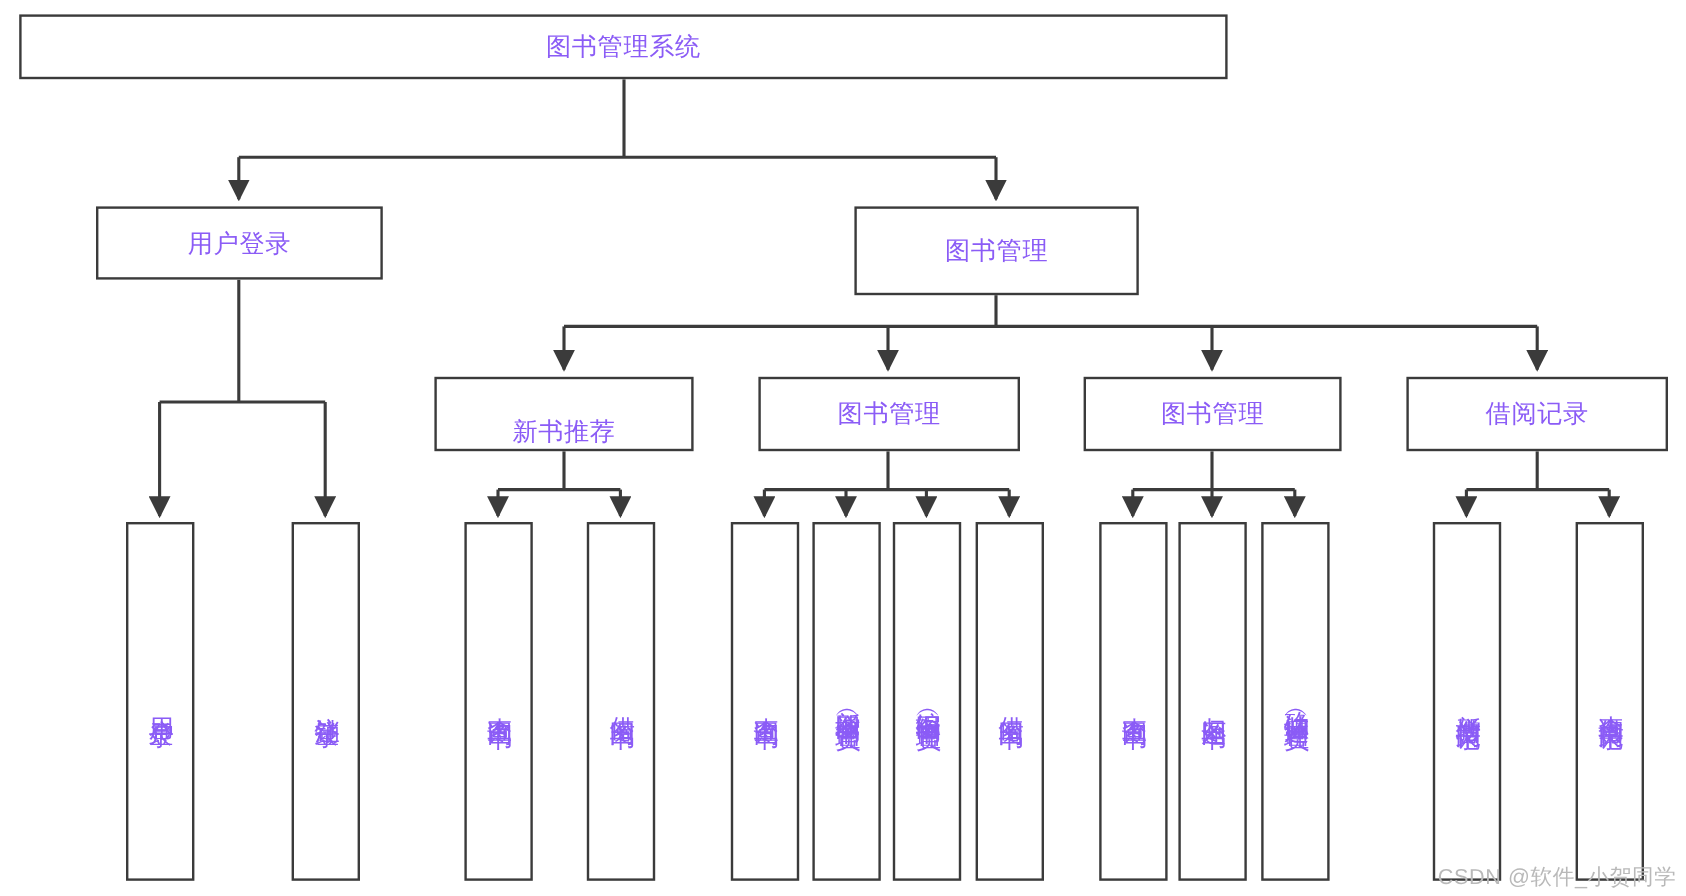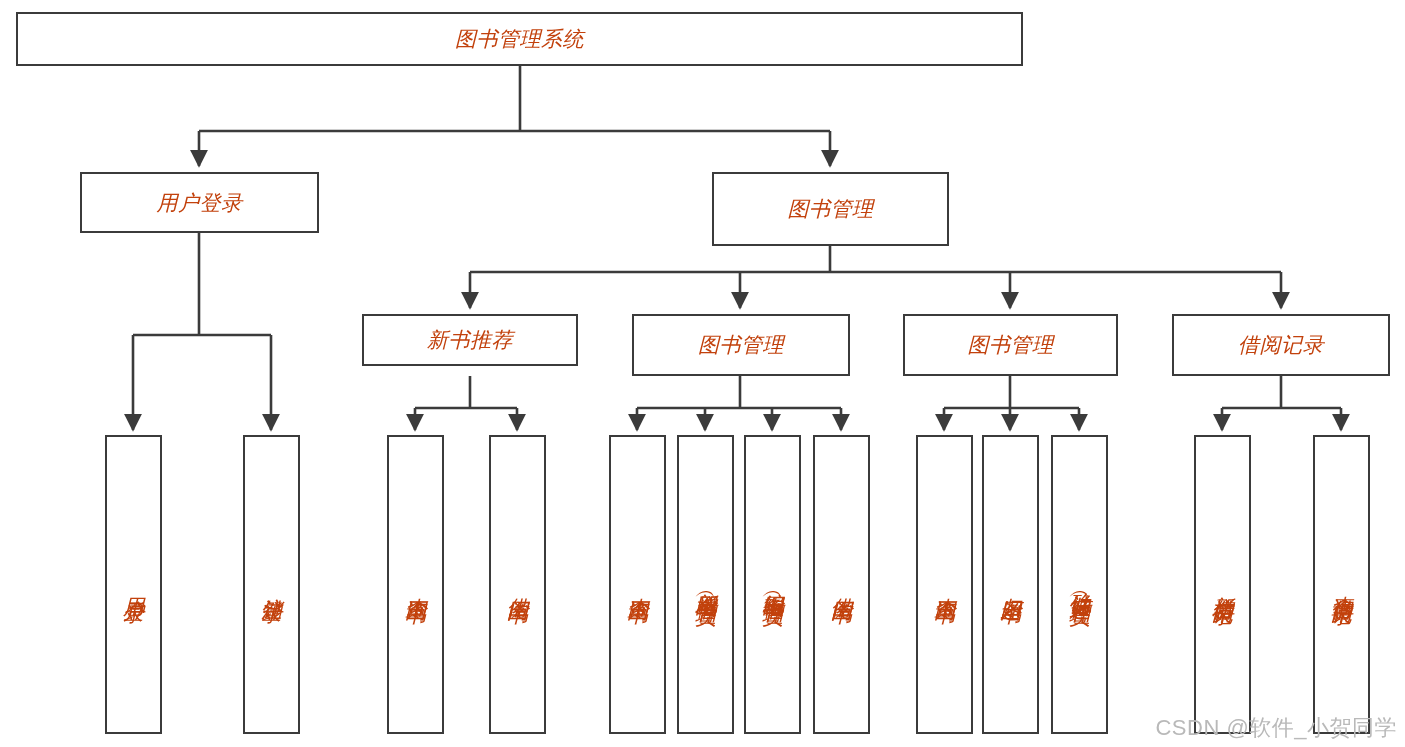--- a/index.html
+++ b/index.html
@@ -22,26 +22,25 @@
     left: 0;
     top: 0;
     width: 1405px;
     height: 747px;
   }
   .node {
     position: absolute;
     box-sizing: border-box;
     border: 2.5px solid #3b3b3b;
     background: #ffffff;
-    color: #c2410c;
+    color: #8b5cf6;
     display: flex;
     align-items: center;
     justify-content: center;
     text-align: center;
-    font-style: italic;
   }
   .node.horiz {
     font-size: 21px;
     letter-spacing: 0.5px;
   }
   .node.vert {
     writing-mode: vertical-rl;
     text-orientation: upright;
     font-size: 21px;
     letter-spacing: 2px;
@@ -53,21 +52,21 @@
   .node.vert .vtext {
     writing-mode: vertical-rl;
     text-orientation: upright;
     display: block;
     white-space: nowrap;
   }
   #watermark {
     position: absolute;
     right: 8px;
     bottom: 4px;
-    font-size: 22px;
+    font-size: 18px;
     color: #b9b9b9;
     white-space: nowrap;
     letter-spacing: 0.5px;
   }
 </style>
 </head>
 <body>
 
 <div id="canvas">
 
@@ -126,21 +125,21 @@
     <span>图书管理系统</span>
   </div>
 
   <div class="node horiz" style="left:80px; top:172px; width:239px; height:61px;">
     <span>用户登录</span>
   </div>
   <div class="node horiz" style="left:712px; top:172px; width:237px; height:74px;">
     <span>图书管理</span>
   </div>
 
-  <div class="node horiz" style="left:362px; top:314px; width:216px; height:52px;">
+  <div class="node horiz" style="left:362px; top:314px; width:216px; height:62px;align-items:flex-end;">
     <span>新书推荐</span>
   </div>
   <div class="node horiz" style="left:632px; top:314px; width:218px; height:62px;">
     <span>图书管理</span>
   </div>
   <div class="node horiz" style="left:903px; top:314px; width:215px; height:62px;">
     <span>图书管理</span>
   </div>
   <div class="node horiz" style="left:1172px; top:314px; width:218px; height:62px;">
     <span>借阅记录</span>

